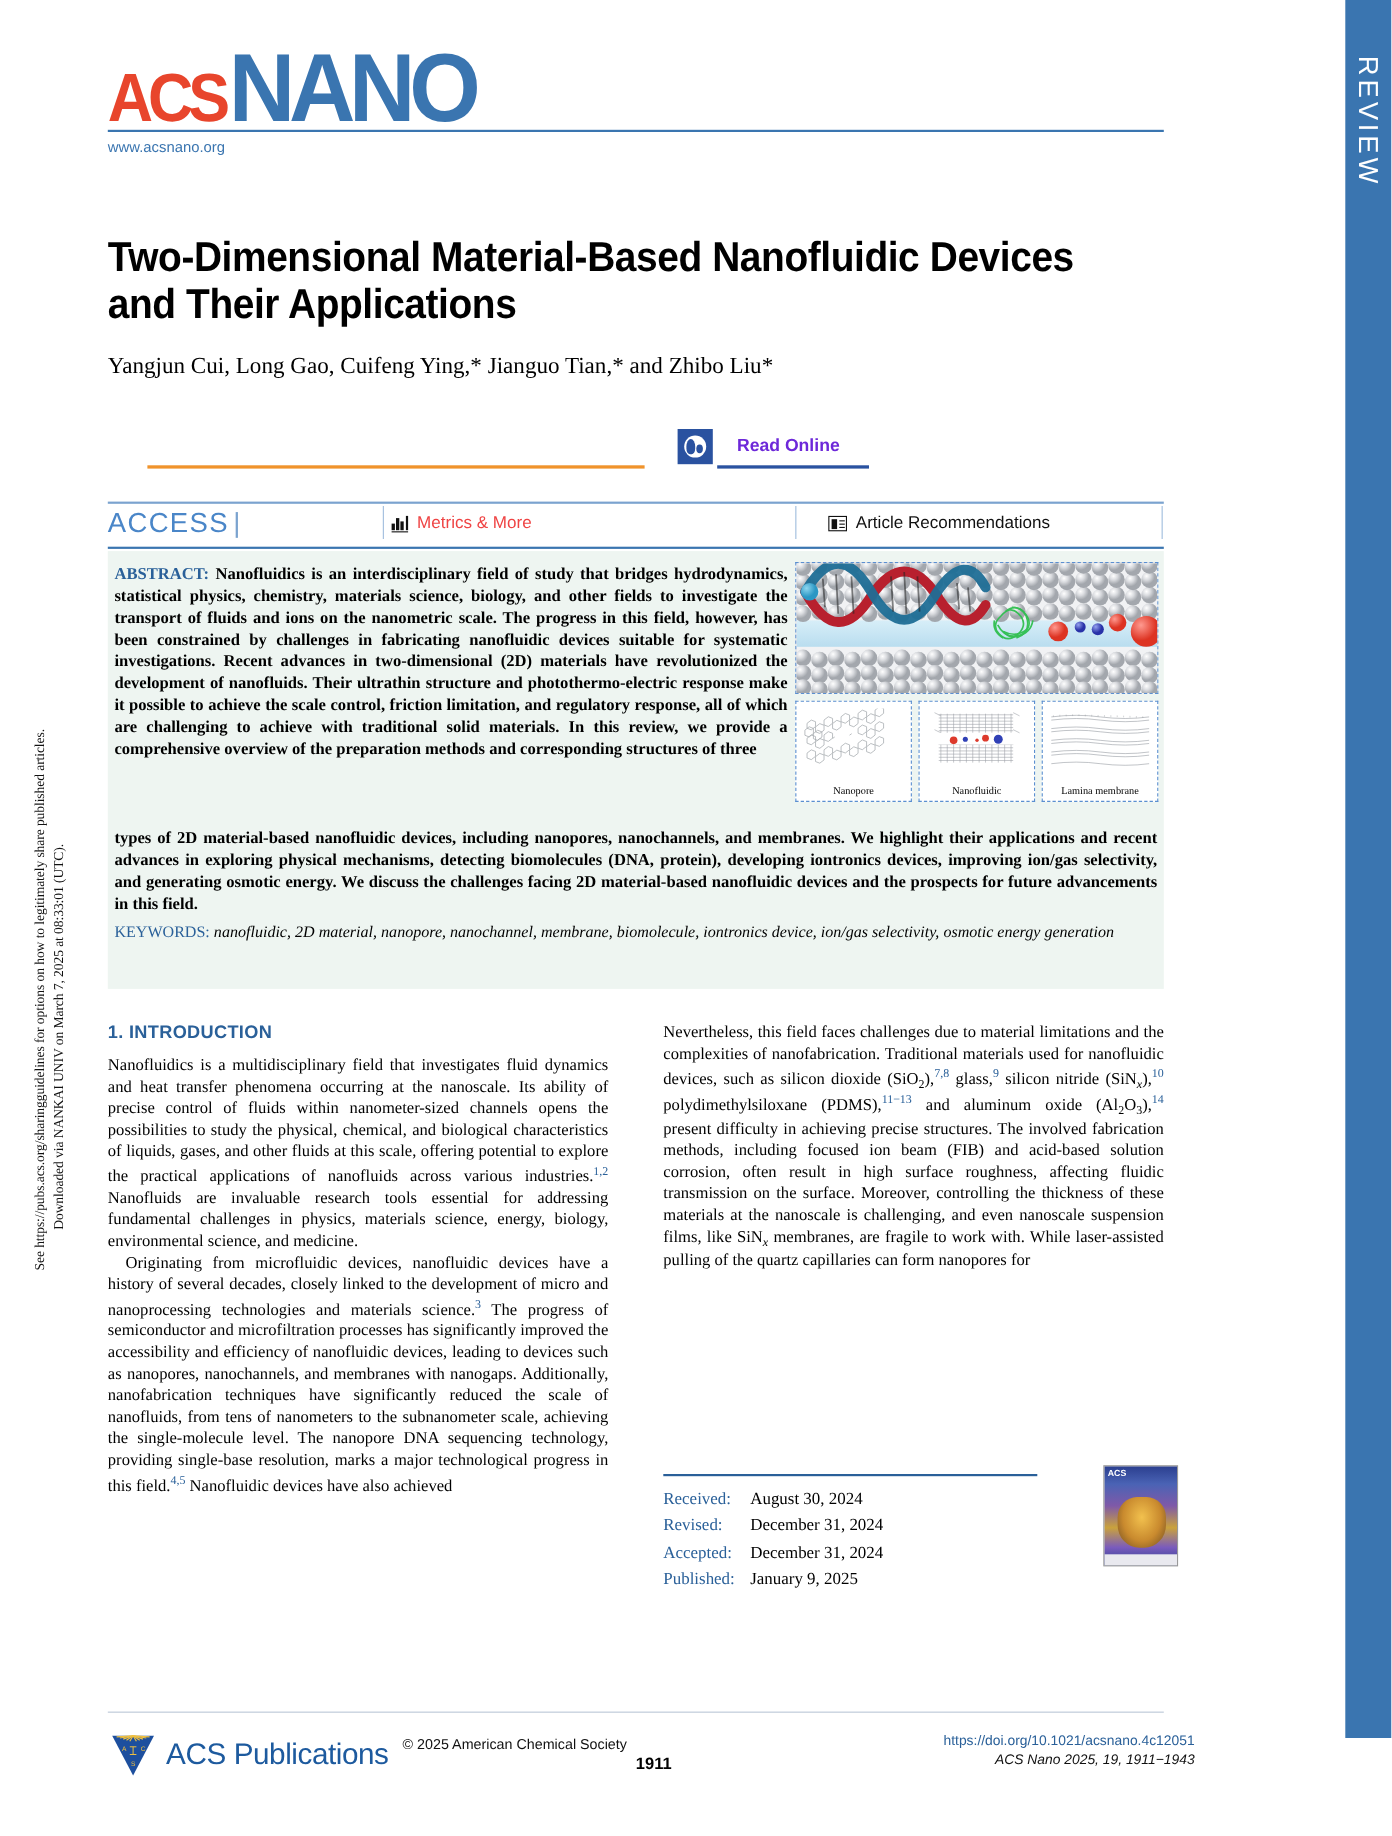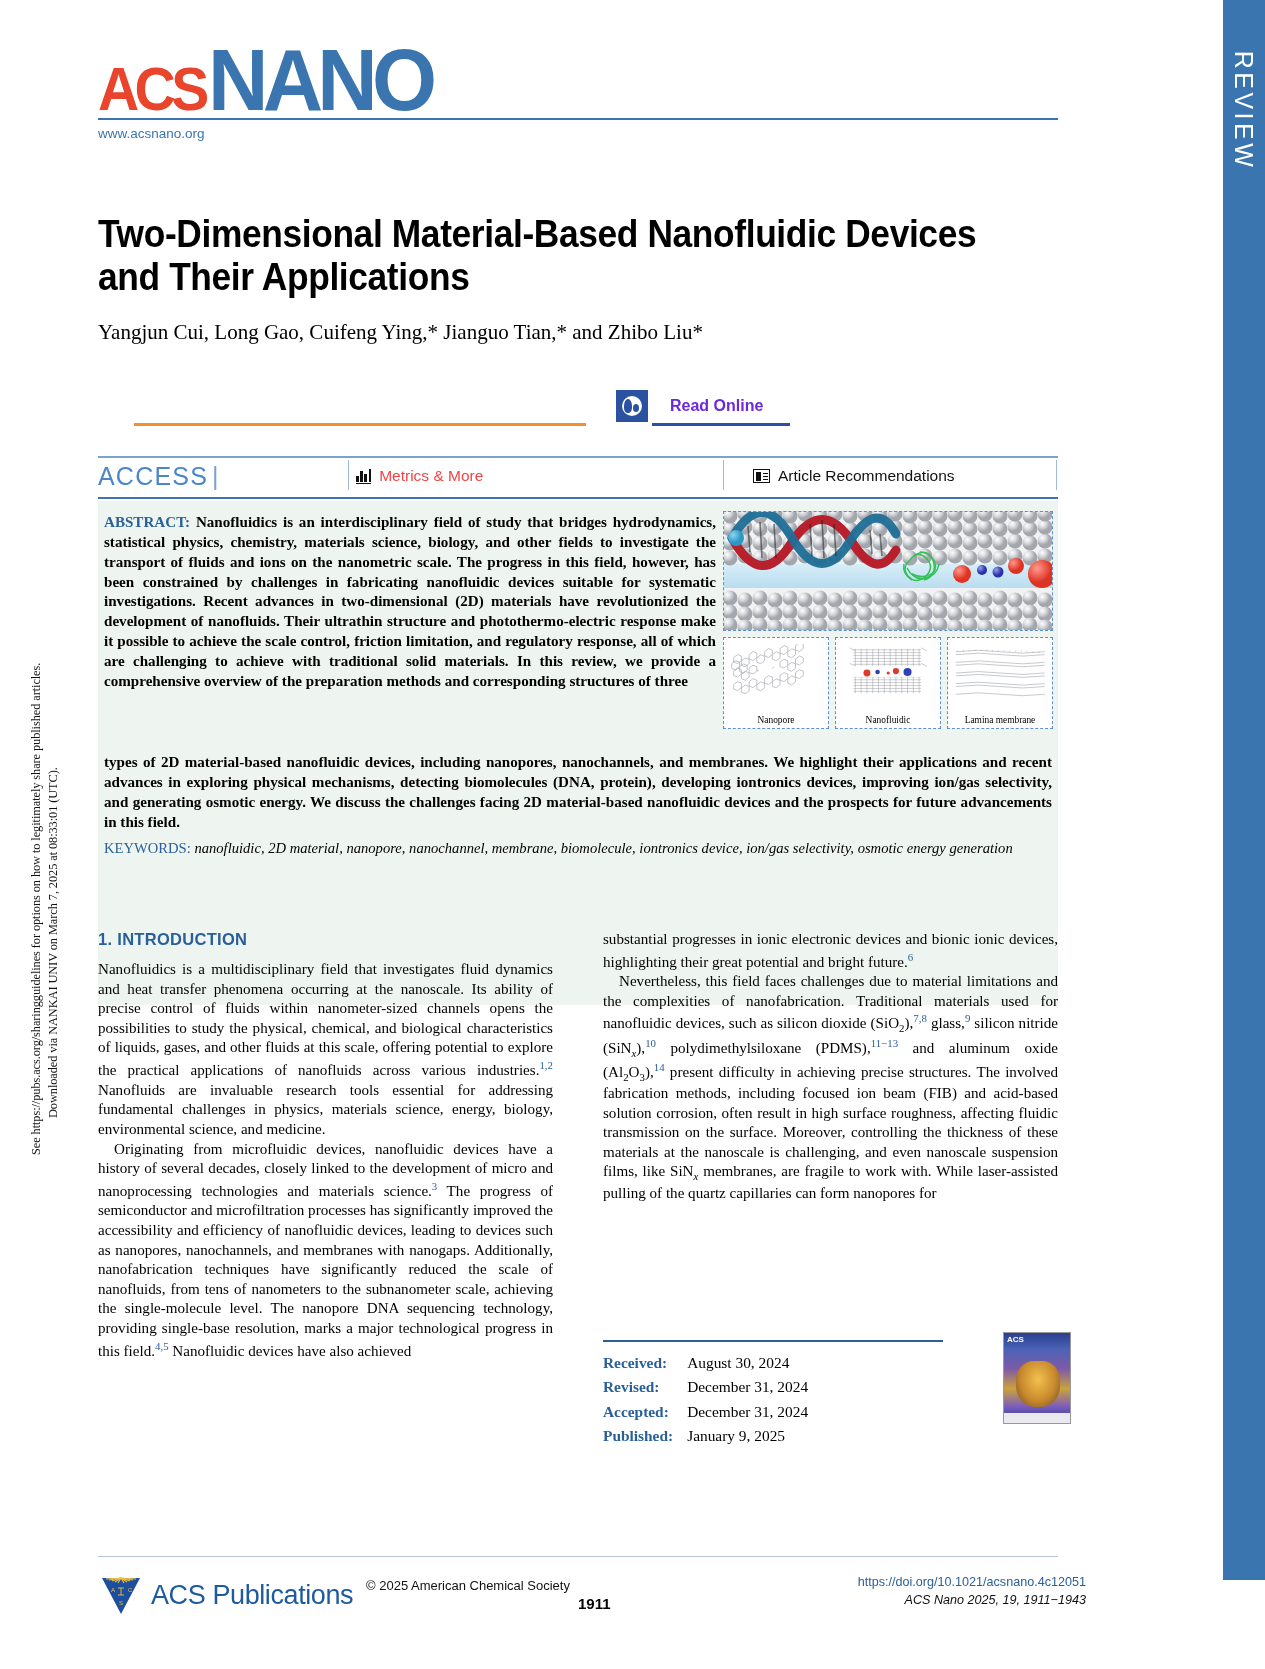--- a/index.html
+++ b/index.html
@@ -234,21 +234,21 @@
     box-shadow: 0 3px 0 #111, 0 6px 0 #111;
   }
   .access-rule-bot {
     position: absolute; left: 0; top: 497px;
     width: 960px; height: 2.4px; background: #3a75b0;
   }
 
   
   .abstract-panel {
     position: absolute; left: 0; top: 501px;
-    width: 960px; height: 504px;
+    width: 960px; height: 398px;
     background: #eef5f1;
     text-decoration: underline;
   }
   .abstract-text {
     position: absolute; left: 6px; top: 12px;
     width: 612px;
     font-family: "Liberation Serif", serif;
     font-weight: 700;
     font-size: 15.1px; line-height: 1.315;
     text-align: justify;
@@ -334,21 +334,21 @@
     width: 340px; height: 2.2px; background: #2a6099;
   }
   .dates {
     position: absolute; left: 505px; top: 1352px;
     font-family: "Liberation Serif", serif;
     font-size: 15.4px; line-height: 1.45;
     color: #000;
   }
   .dates table { border-collapse: collapse; }
   .dates td { padding: 0 0 2px 0; vertical-align: top; }
-  .dates td.lbl { color: #2a6099; font-weight: 700; padding-right: 14px; white-space: nowrap; }
+  .dates td.lbl { color: #2a6099; font-weight: 400; padding-right: 14px; white-space: nowrap; }
 
   
   .cover {
     position: absolute; left: 905px; top: 1332px;
     width: 68px; height: 92px;
     border: 1px solid #999;
     background: linear-gradient(180deg,#2b3f8f 0%,#4a63b5 18%,#7f59a8 40%,#caa23c 62%,#7a5bbd 82%,#2b3f8f 100%);
     overflow: hidden;
   }
   .cover .acsmini {
@@ -688,21 +688,20 @@
   </div>
 
   <div class="sec-head">1. INTRODUCTION</div>
 
   <div class="col col-left">
     <p>Nanofluidics is a multidisciplinary field that investigates fluid dynamics and heat transfer phenomena occurring at the nanoscale. Its ability of precise control of fluids within nanometer-sized channels opens the possibilities to study the physical, chemical, and biological characteristics of liquids, gases, and other fluids at this scale, offering potential to explore the practical applications of nanofluids across various industries.<sup>1,2</sup> Nanofluids are invaluable research tools essential for addressing fundamental challenges in physics, materials science, energy, biology, environmental science, and medicine.</p>
     <p>Originating from microfluidic devices, nanofluidic devices have a history of several decades, closely linked to the development of micro and nanoprocessing technologies and materials science.<sup>3</sup> The progress of semiconductor and microfiltration processes has significantly improved the accessibility and efficiency of nanofluidic devices, leading to devices such as nanopores, nanochannels, and membranes with nanogaps. Additionally, nanofabrication techniques have significantly reduced the scale of nanofluids, from tens of nanometers to the subnanometer scale, achieving the single-molecule level. The nanopore DNA sequencing technology, providing single-base resolution, marks a major technological progress in this field.<sup>4,5</sup> Nanofluidic devices have also achieved</p>
   </div>
 
   <div class="col col-right">
-    <p>substantial progresses in ionic electronic devices and bionic ionic devices, highlighting their great potential and bright future.<sup>6</sup></p>
     <p>Nevertheless, this field faces challenges due to material limitations and the complexities of nanofabrication. Traditional materials used for nanofluidic devices, such as silicon dioxide (SiO<sub>2</sub>),<sup>7,8</sup> glass,<sup>9</sup> silicon nitride (SiN<sub><i>x</i></sub>),<sup>10</sup> polydimethylsiloxane (PDMS),<sup>11−13</sup> and aluminum oxide (Al<sub>2</sub>O<sub>3</sub>),<sup>14</sup> present difficulty in achieving precise structures. The involved fabrication methods, including focused ion beam (FIB) and acid-based solution corrosion, often result in high surface roughness, affecting fluidic transmission on the surface. Moreover, controlling the thickness of these materials at the nanoscale is challenging, and even nanoscale suspension films, like SiN<sub><i>x</i></sub> membranes, are fragile to work with. While laser-assisted pulling of the quartz capillaries can form nanopores for</p>
   </div>
 
   <div class="dates-rule"></div>
   <div class="dates">
     <table>
       <tbody>
           <tr>
         <td class="lbl">Received:</td>
         <td>August 30, 2024</td>

